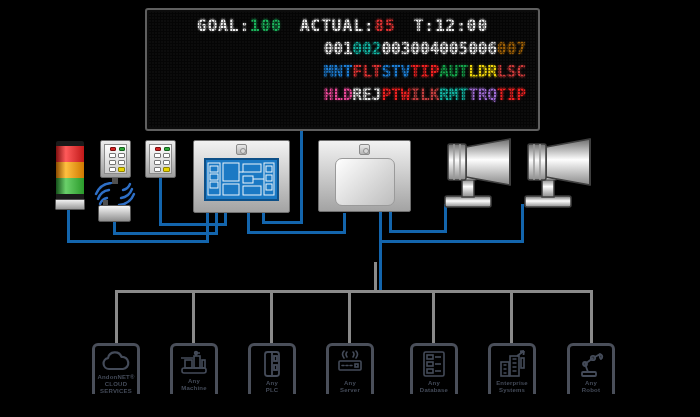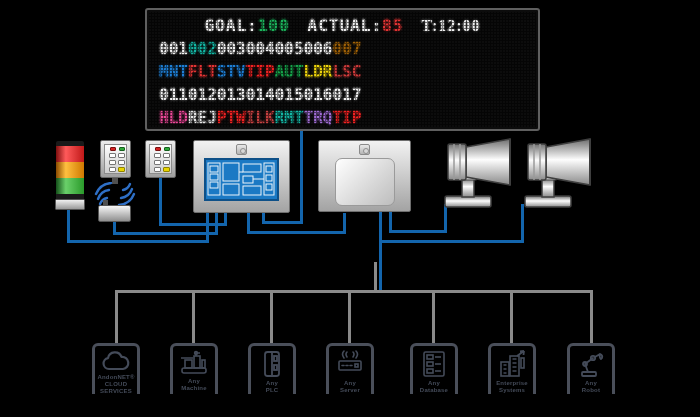--- a/index.html
+++ b/index.html
@@ -4,21 +4,21 @@
 <style>
   html,body{margin:0;padding:0;background:#000;}
   .stage{position:relative;width:700px;height:394px;background:#000;overflow:hidden;
          font-family:"Liberation Sans",sans-serif;}
 
   
   .board{position:absolute;left:145px;top:8px;width:395px;height:123px;
          background:#0c0c0c;border:2px solid #5f5f5f;border-radius:3px;box-sizing:border-box;}
   .board-inner{position:absolute;inset:0;padding:4px 8px 0 8px;
          font-family:"DejaVu Sans Mono",monospace;font-weight:bold;font-size:16px;}
-  .board-row{height:23px;line-height:23px;display:flex;justify-content:flex-start;
+  .board-row{height:23px;line-height:23px;display:flex;justify-content:flex-end;
          padding:0 4px;white-space:nowrap;}
   .board-row span{text-shadow:0 0 2px currentColor;}
   .board-head{justify-content:center;letter-spacing:1px;font-size:16px;}
   .board-head .gap{width:18px;}
   .board::after{content:"";position:absolute;inset:2px;pointer-events:none;
          background:repeating-linear-gradient(0deg,transparent 0 2px,#000 2px 3px),
                     repeating-linear-gradient(90deg,transparent 0 2px,#000 2px 3px);
          opacity:.5;}
 
   
@@ -68,48 +68,39 @@
 
   <div class="board">
     <div class="board-inner">
       <div class="board-row board-head">
         <span style="color: rgb(242, 242, 242);">GOAL:</span>
           <span style="color: rgb(28, 180, 92);">100</span>
           <span class="gap"></span>
           <span style="color: rgb(242, 242, 242);">ACTUAL:</span>
           <span style="color: rgb(226, 52, 52);">85</span>
           <span class="gap"></span>
-          <span style="color: rgb(242, 242, 242); font-family: Liberation Serif, serif;">T:12:00</span>
+          <span style="color: rgb(242, 242, 242);">T:12:00</span>
       </div>
       <div class="board-row">
         <span style="color: rgb(242, 242, 242);">001</span>
         <span style="color: #14b8a6;">002</span>
         <span style="color: rgb(242, 242, 242);">003</span>
         <span style="color: rgb(242, 242, 242);">004</span>
         <span style="color: rgb(242, 242, 242);">005</span>
         <span style="color: rgb(242, 242, 242);">006</span>
         <span style="color: #a16207;">007</span>
       </div>
       <div class="board-row">
         <span style="color: rgb(30, 127, 214);">MNT</span>
         <span style="color: rgb(226, 52, 52);">FLT</span>
         <span style="color: rgb(30, 127, 214);">STV</span>
         <span style="color: rgb(242, 34, 34);">TIP</span>
         <span style="color: rgb(22, 163, 74);">AUT</span>
         <span style="color: rgb(240, 214, 12);">LDR</span>
         <span style="color: rgb(207, 59, 59);">LSC</span>
-      </div>
-      <div class="board-row">
-        <span style="color: rgb(242, 242, 242);">011</span>
-        <span style="color: rgb(242, 242, 242);">012</span>
-        <span style="color: rgb(242, 242, 242);">013</span>
-        <span style="color: rgb(242, 242, 242);">014</span>
-        <span style="color: rgb(242, 242, 242);">015</span>
-        <span style="color: rgb(242, 242, 242);">016</span>
-        <span style="color: rgb(242, 242, 242);">017</span>
       </div>
       <div class="board-row">
         <span style="color: #ec4899;">HLD</span>
         <span style="color: #e5e5e5;">REJ</span>
         <span style="color: rgb(242, 34, 34);">PTW</span>
         <span style="color: rgb(196, 64, 64);">ILK</span>
         <span style="color: #14b8a6;">RMT</span>
         <span style="color: rgb(160, 108, 213);">TRQ</span>
         <span style="color: rgb(242, 34, 34);">TIP</span>
       </div>

